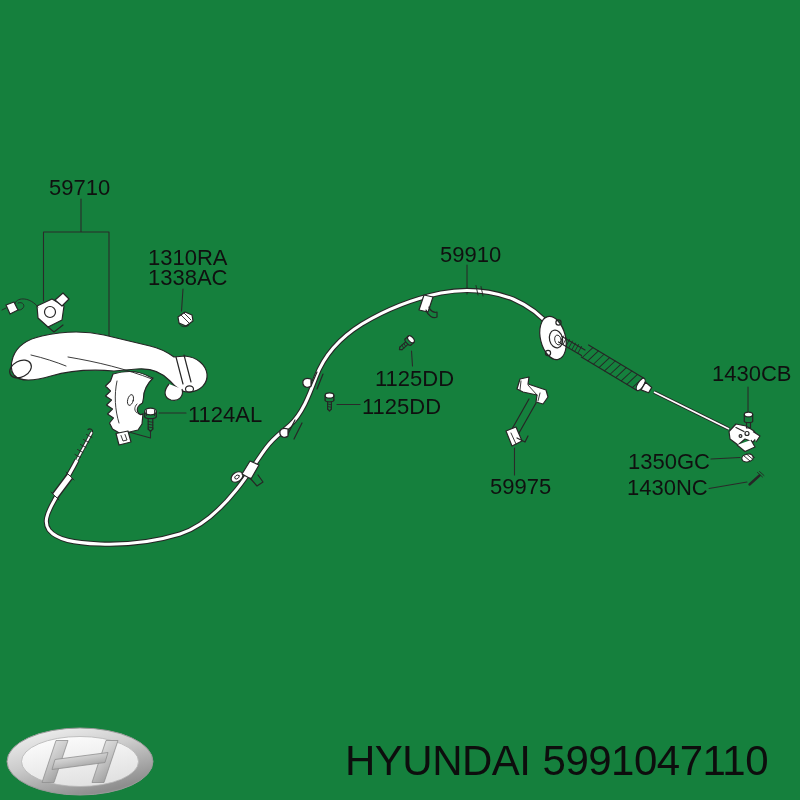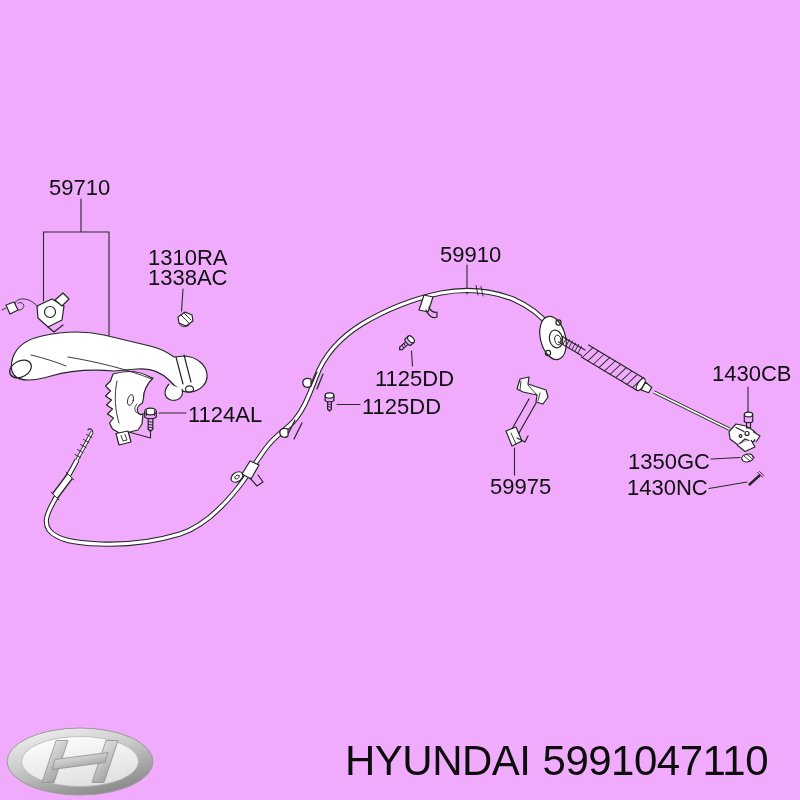--- a/index.html
+++ b/index.html
@@ -1,16 +1,16 @@
 <!DOCTYPE html>
 <html><head>
 <meta charset="utf-8">
 <style>
   html,body { margin:0; padding:0; background:#ffffff; }
-  .stage { position:relative; width:800px; height:800px; background:#f0abfc; overflow:hidden; }
+  .stage { position:relative; width:800px; height:800px; background:#15803d; overflow:hidden; }
   svg { position:absolute; left:0; top:0; }
   .ln { fill:none; stroke:#262626; stroke-width:1.2; stroke-linecap:round; stroke-linejoin:round; }
   .thin { fill:none; stroke:#262626; stroke-width:0.9; stroke-linecap:round; }
   .fw { fill:#ffffff; stroke:#262626; stroke-width:1.2; stroke-linejoin:round; }
   .cable-o { fill:none; stroke:#262626; stroke-width:5.2; }
   .cable-i { fill:none; stroke:#ffffff; stroke-width:3.1; }
   .rod-o { fill:none; stroke:#262626; stroke-width:3.6; }
   .rod-i { fill:none; stroke:#ffffff; stroke-width:1.7; }
   .sleeve-o { fill:none; stroke:#262626; stroke-width:8; }
   .sleeve-i { fill:none; stroke:#ffffff; stroke-width:5.4; }

